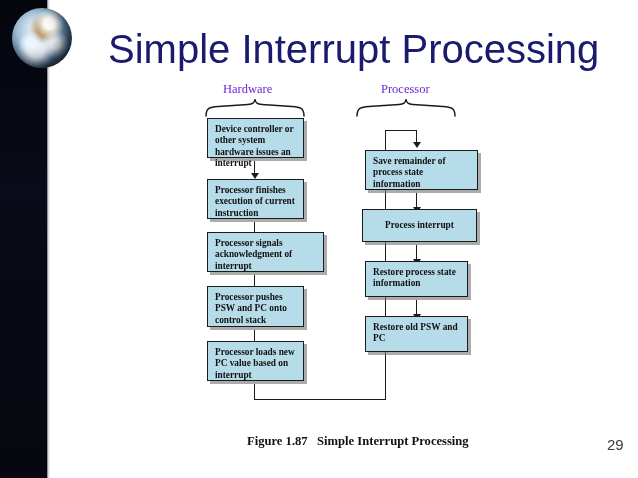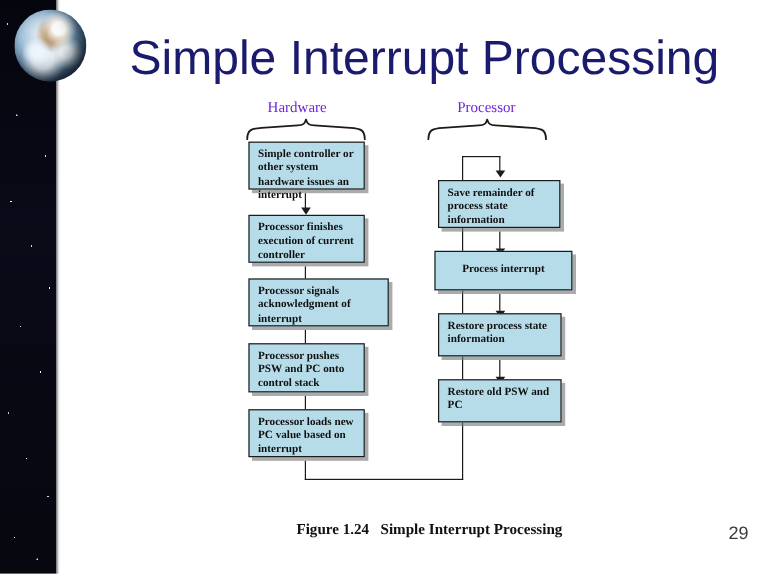--- a/index.html
+++ b/index.html
@@ -118,26 +118,26 @@
   <div class="col-head" id="hw-head">Hardware</div>
   <div class="col-head" id="sw-head">Processor</div>
 
   <svg class="brace" id="hw-brace" width="102" height="18" viewBox="0 0 102 18">
     <path d="M2 17 C2 9, 6 8, 14 7.5 L44 5.5 C49 5.2, 50 4, 51 0.6 C52 4, 53 5.2, 58 5.5 L88 7.5 C96 8, 100 9, 100 17" fill="none" stroke="#1b1b1b" stroke-width="1.5" stroke-linecap="round"></path>
   </svg>
   <svg class="brace" id="sw-brace" width="102" height="18" viewBox="0 0 102 18">
     <path d="M2 17 C2 9, 6 8, 14 7.5 L44 5.5 C49 5.2, 50 4, 51 0.6 C52 4, 53 5.2, 58 5.5 L88 7.5 C96 8, 100 9, 100 17" fill="none" stroke="#1b1b1b" stroke-width="1.5" stroke-linecap="round"></path>
   </svg>
 
-  <div class="fbox" style="left:207px;top:118px;width:97px;height:40px;">Simple controller or other system hardware issues an interrupt</div>
+  <div class="fbox" style="left:207px;top:118px;width:97px;height:40px;">Device controller or other system hardware issues an interrupt</div>
 
   <div class="conn vline" style="left:254px;top:161px;height:14px;"></div>
   <div class="arrow" style="left:251px;top:173px;"></div>
 
-  <div class="fbox" style="left:207px;top:179px;width:97px;height:40px;">Processor finishes execution of current controller</div>
+  <div class="fbox" style="left:207px;top:179px;width:97px;height:40px;">Processor finishes execution of current instruction</div>
 
   <div class="conn vline" style="left:254px;top:222px;height:13px;"></div>
   <div class="arrow" style="left:251px;top:233px;"></div>
 
   <div class="fbox" style="left:207px;top:232px;width:117px;height:40px;">Processor signals acknowledgment of interrupt</div>
 
   <div class="conn vline" style="left:254px;top:275px;height:13px;"></div>
   <div class="arrow" style="left:251px;top:286px;"></div>
 
   <div class="fbox" style="left:207px;top:286px;width:97px;height:41px;">Processor pushes PSW and PC onto control stack</div>
@@ -147,33 +147,33 @@
 
   <div class="fbox" style="left:207px;top:341px;width:97px;height:40px;">Processor loads new PC value based on interrupt</div>
 
   <div class="conn vline" style="left:254px;top:384px;height:16px;"></div>
   <div class="conn hline" style="left:254px;top:399px;width:132px;"></div>
   <div class="conn vline" style="left:385px;top:130px;height:270px;"></div>
   <div class="conn hline" style="left:385px;top:130px;width:32px;"></div>
   <div class="conn vline" style="left:416px;top:130px;height:14px;"></div>
   <div class="arrow" style="left:413px;top:142px;"></div>
 
-  <div class="fbox" style="left:365px;top:150px;width:102px;height:40px;">Save remainder of process state information</div>
+  <div class="fbox" style="left:365px;top:150px;width:113px;height:40px;">Save remainder of process state information</div>
 
   <div class="conn vline" style="left:416px;top:193px;height:16px;"></div>
   <div class="arrow" style="left:413px;top:207px;"></div>
 
   <div class="fbox center" style="left:362px;top:209px;width:115px;height:33px;">Process interrupt</div>
 
   <div class="conn vline" style="left:416px;top:245px;height:16px;"></div>
   <div class="arrow" style="left:413px;top:259px;"></div>
 
   <div class="fbox" style="left:365px;top:261px;width:103px;height:36px;">Restore process state information</div>
 
   <div class="conn vline" style="left:416px;top:300px;height:16px;"></div>
   <div class="arrow" style="left:413px;top:314px;"></div>
 
   <div class="fbox" style="left:365px;top:316px;width:103px;height:36px;">Restore old PSW and PC</div>
 
-  <div class="caption">Figure 1.24   Simple Interrupt Processing</div>
+  <div class="caption">Figure 1.87   Simple Interrupt Processing</div>
   <div class="pagenum">29</div>
 
 </div>
 
 </body></html>

